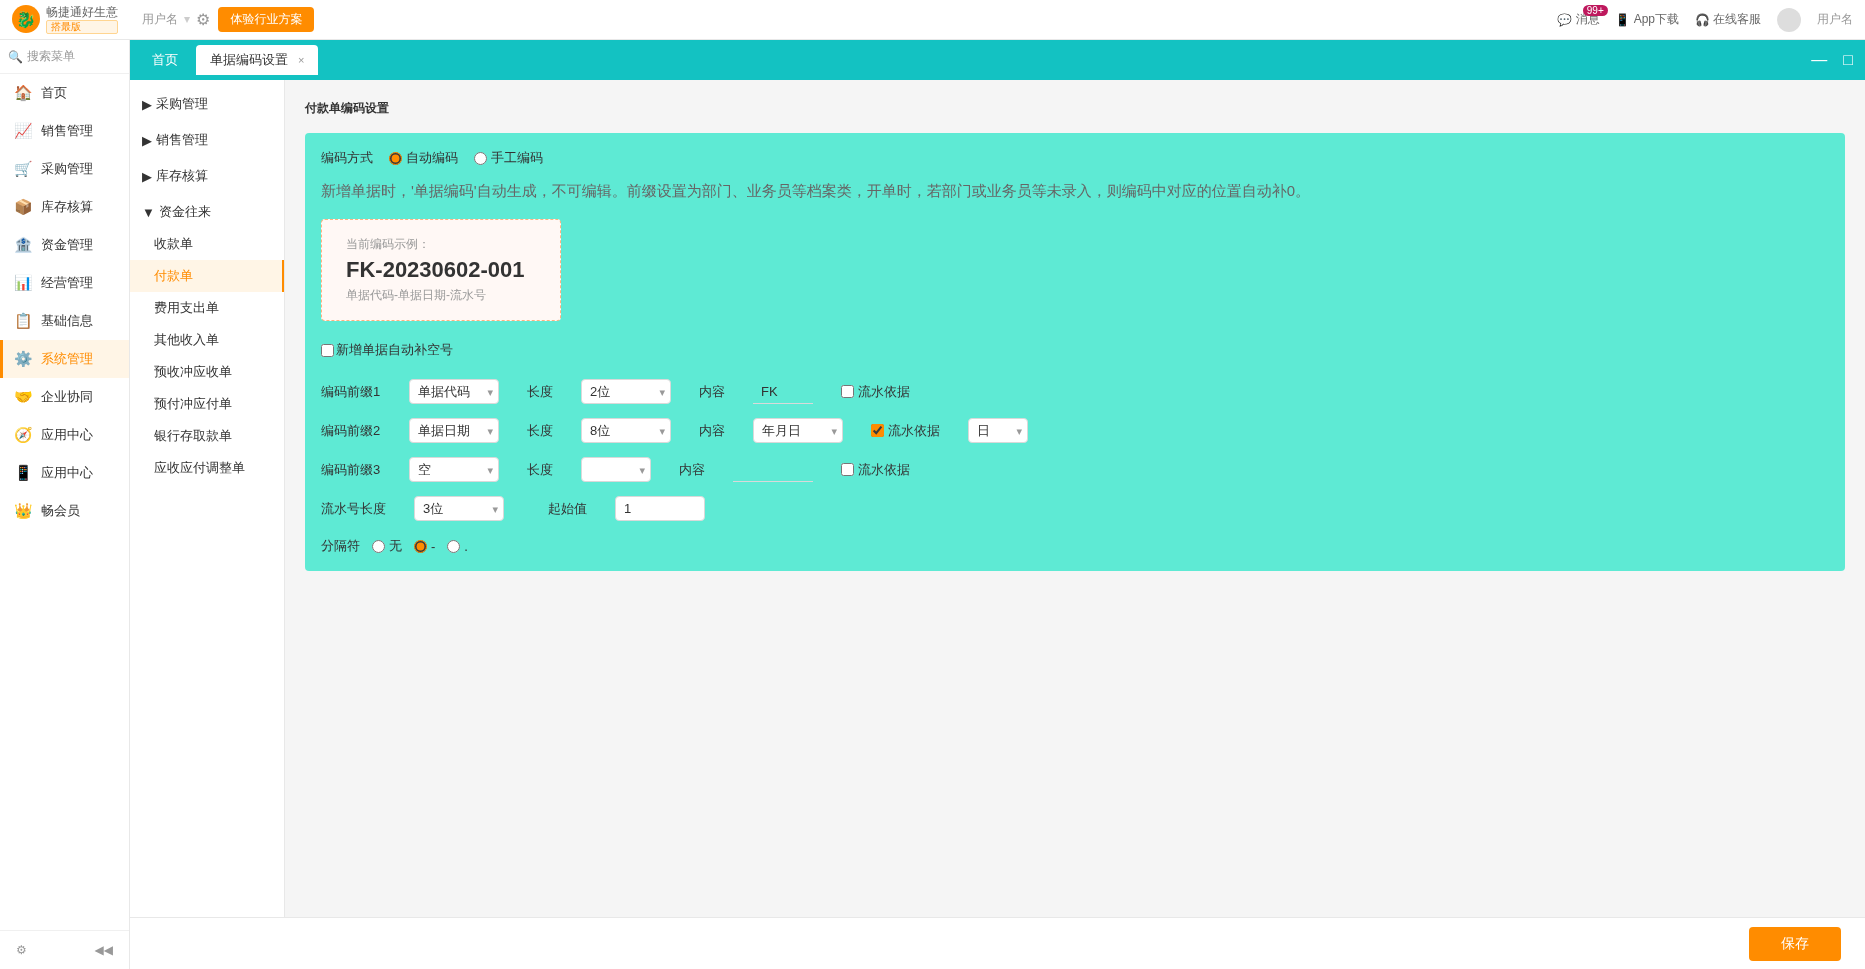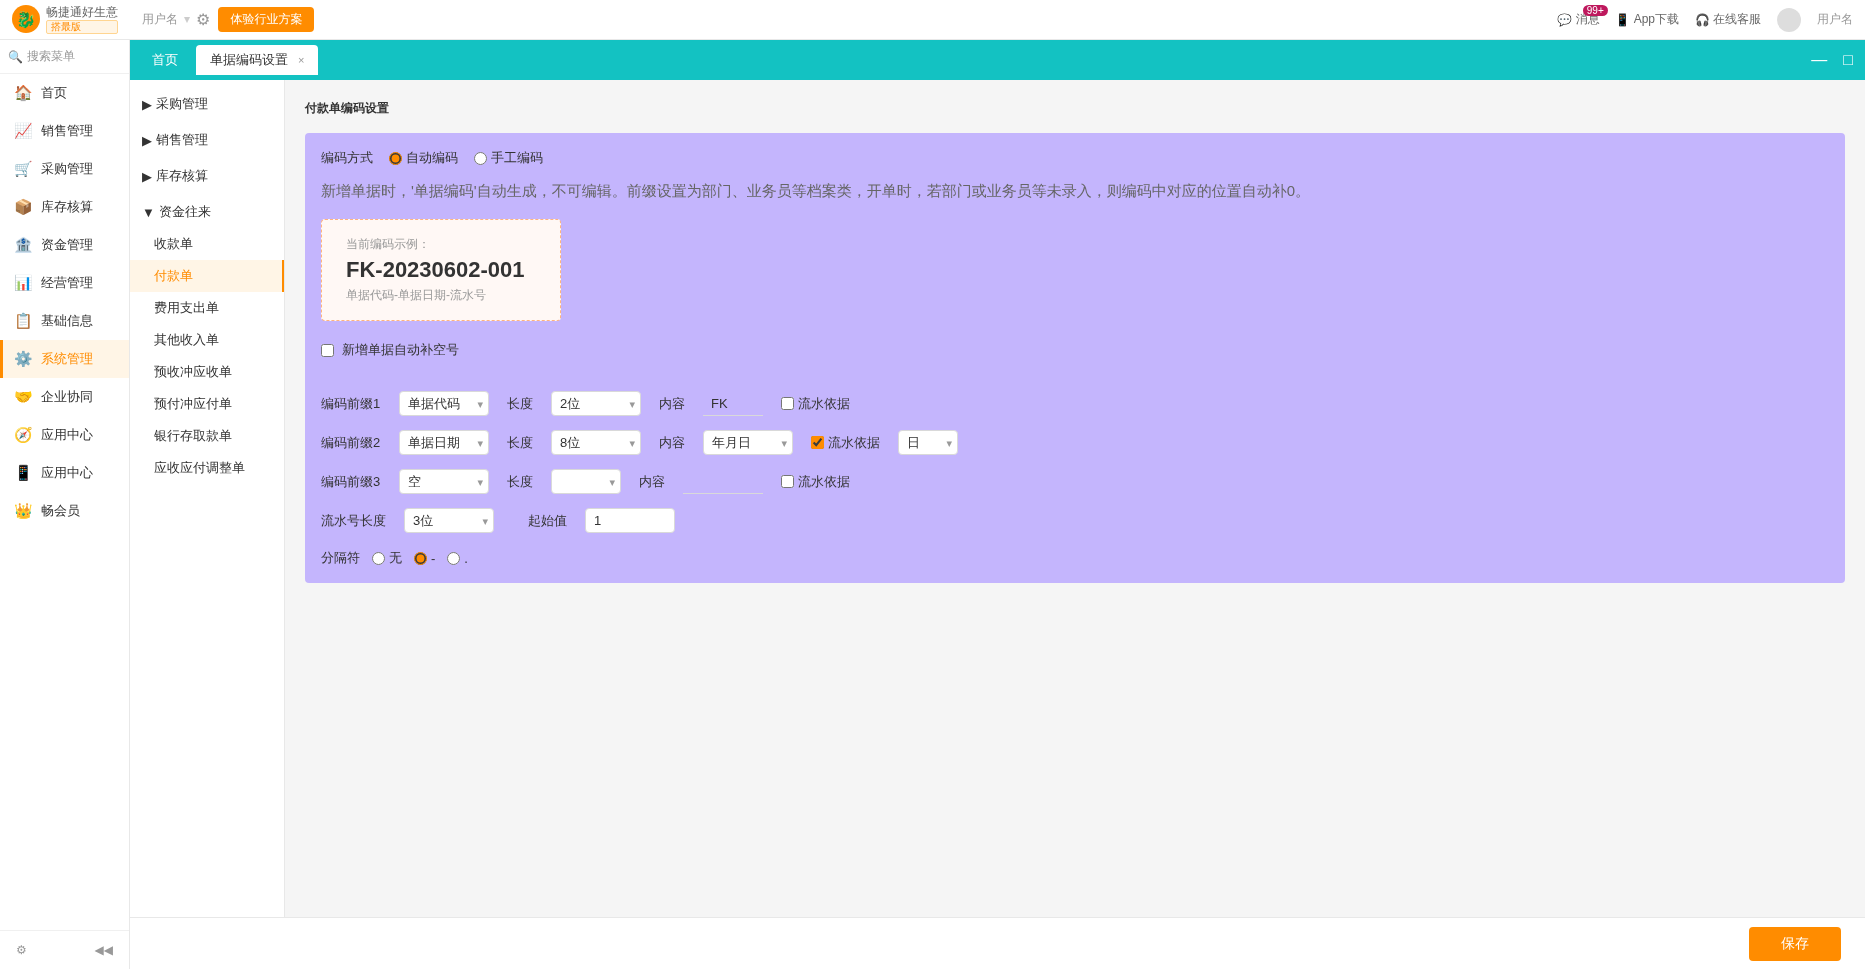--- a/index.html
+++ b/index.html
@@ -48,41 +48,41 @@
     .sub-sidebar { width: 155px; background: #fff; border-right: 1px solid #e8e8e8; flex-shrink: 0; padding: 8px 0; overflow-y: auto; }
     .sub-sidebar-group { margin-bottom: 4px; }
     .sub-sidebar-title { display: flex; align-items: center; gap: 4px; padding: 7px 12px; font-size: 13px; color: #333; cursor: pointer; }
     .sub-sidebar-item { padding: 7px 12px 7px 24px; font-size: 13px; color: #333; cursor: pointer; }
     .sub-sidebar-item.active { background: #fff5e6; color: #ff8c00; border-right: 2px solid #ff8c00; }
 
     
     .main-content { flex: 1; padding: 20px; overflow-y: auto; background: #f5f5f5; }
     .page-title { font-size: 12px; font-weight: bold; color: #333; margin-bottom: 16px; }
 
-    .encoding-section { background: #c4b5fd; border-radius: 4px; padding: 16px; margin-bottom: 16px; }
+    .encoding-section { background: #5eead4; border-radius: 4px; padding: 16px; margin-bottom: 16px; }
     .encoding-method { display: flex; align-items: center; gap: 16px; margin-bottom: 12px; }
     .encoding-method label { font-size: 13px; color: #333; font-weight: 500; }
     .radio-group { display: flex; align-items: center; gap: 16px; }
     .radio-item { display: flex; align-items: center; gap: 4px; cursor: pointer; font-size: 13px; }
     .radio-item input[type="radio"] { accent-color: #ff8c00; }
     .hint-text { font-size: 15px; color: #666; margin-bottom: 16px; line-height: 1.6; }
 
     
     .code-preview { border: 1.5px dashed #ffb380; background: #fff8f5; border-radius: 4px; padding: 16px 24px; display: inline-block; margin-bottom: 20px; min-width: 240px; }
     .code-preview-label { font-size: 12px; color: #999; margin-bottom: 4px; }
     .code-preview-value { font-size: 22px; font-weight: bold; color: #333; margin-bottom: 4px; }
     .code-preview-desc { font-size: 12px; color: #999; }
 
     
-    .auto-fill-row { display: flex; align-items: center; gap: 8px; margin-bottom: 32px; font-size: 13px; color: #333; }
+    .auto-fill-row { display: flex; align-items: center; gap: 2px; margin-bottom: 20px; font-size: 13px; color: #333; }
     .auto-fill-row input[type="checkbox"] { accent-color: #ff8c00; }
 
     
     .form-rows { display: flex; flex-direction: column; gap: 14px; margin-bottom: 16px; }
-    .form-row { display: flex; align-items: center; gap: 18px; flex-wrap: wrap; }
+    .form-row { display: flex; align-items: center; gap: 28px; flex-wrap: wrap; }
     .form-row label { font-size: 13px; color: #333; white-space: nowrap; min-width: 60px; }
     .form-select { border: 1px solid #d9d9d9; border-radius: 4px; padding: 4px 24px 4px 8px; font-size: 13px; background: #fff; appearance: none; -webkit-appearance: none; position: relative; min-width: 90px; cursor: pointer; color: #333; }
     .select-wrapper { position: relative; display: inline-block; }
     .select-wrapper::after { content: '▾'; position: absolute; right: 6px; top: 50%; transform: translateY(-50%); font-size: 11px; color: #999; pointer-events: none; }
     .form-input { border: 1px solid #d9d9d9; border-radius: 4px; padding: 4px 8px; font-size: 13px; min-width: 80px; color: #333; }
     .form-input-readonly { border: none; border-bottom: 1px solid #d9d9d9; padding: 4px 8px; font-size: 13px; background: transparent; color: #333; min-width: 60px; }
     .length-label { font-size: 13px; color: #333; }
     .content-label { font-size: 13px; color: #333; }
     .watermark-checkbox { display: flex; align-items: center; gap: 4px; font-size: 13px; color: #333; }
     .watermark-checkbox input { accent-color: #ff8c00; }

